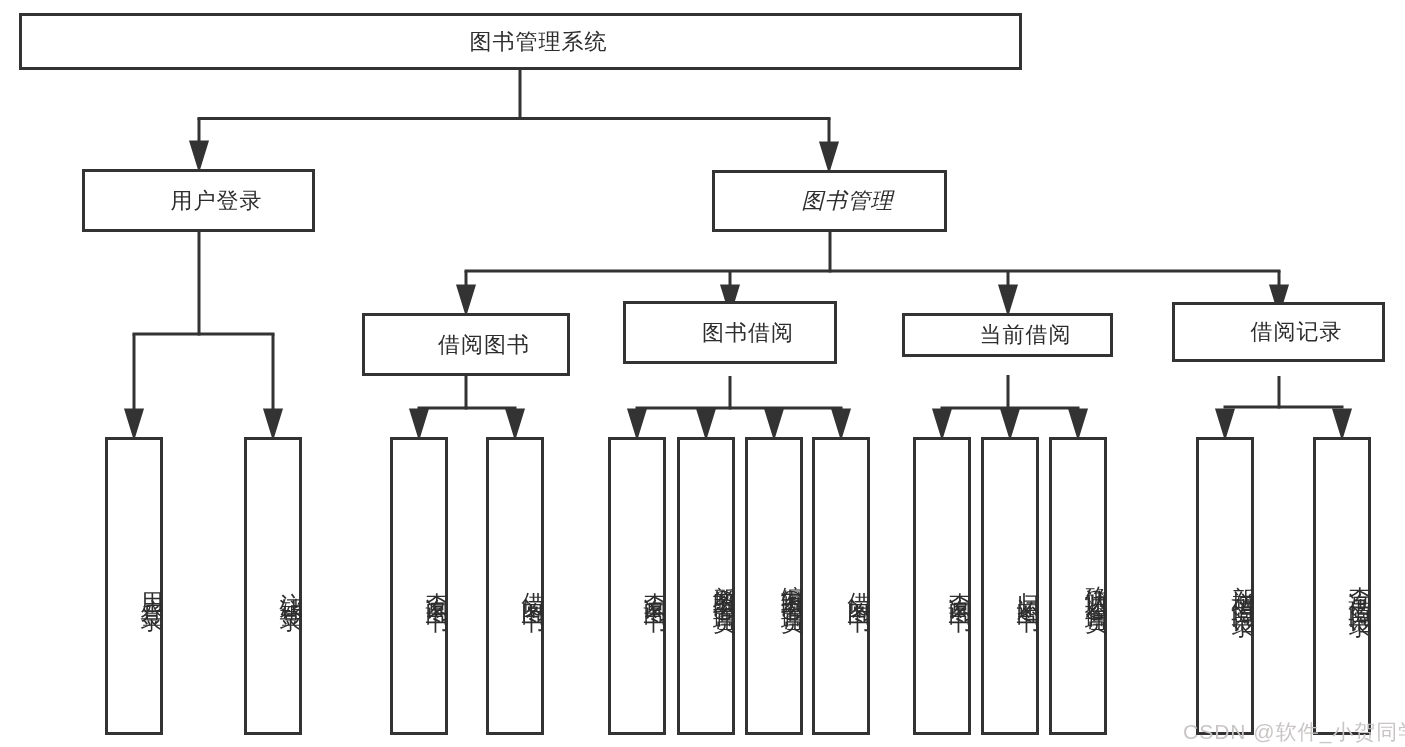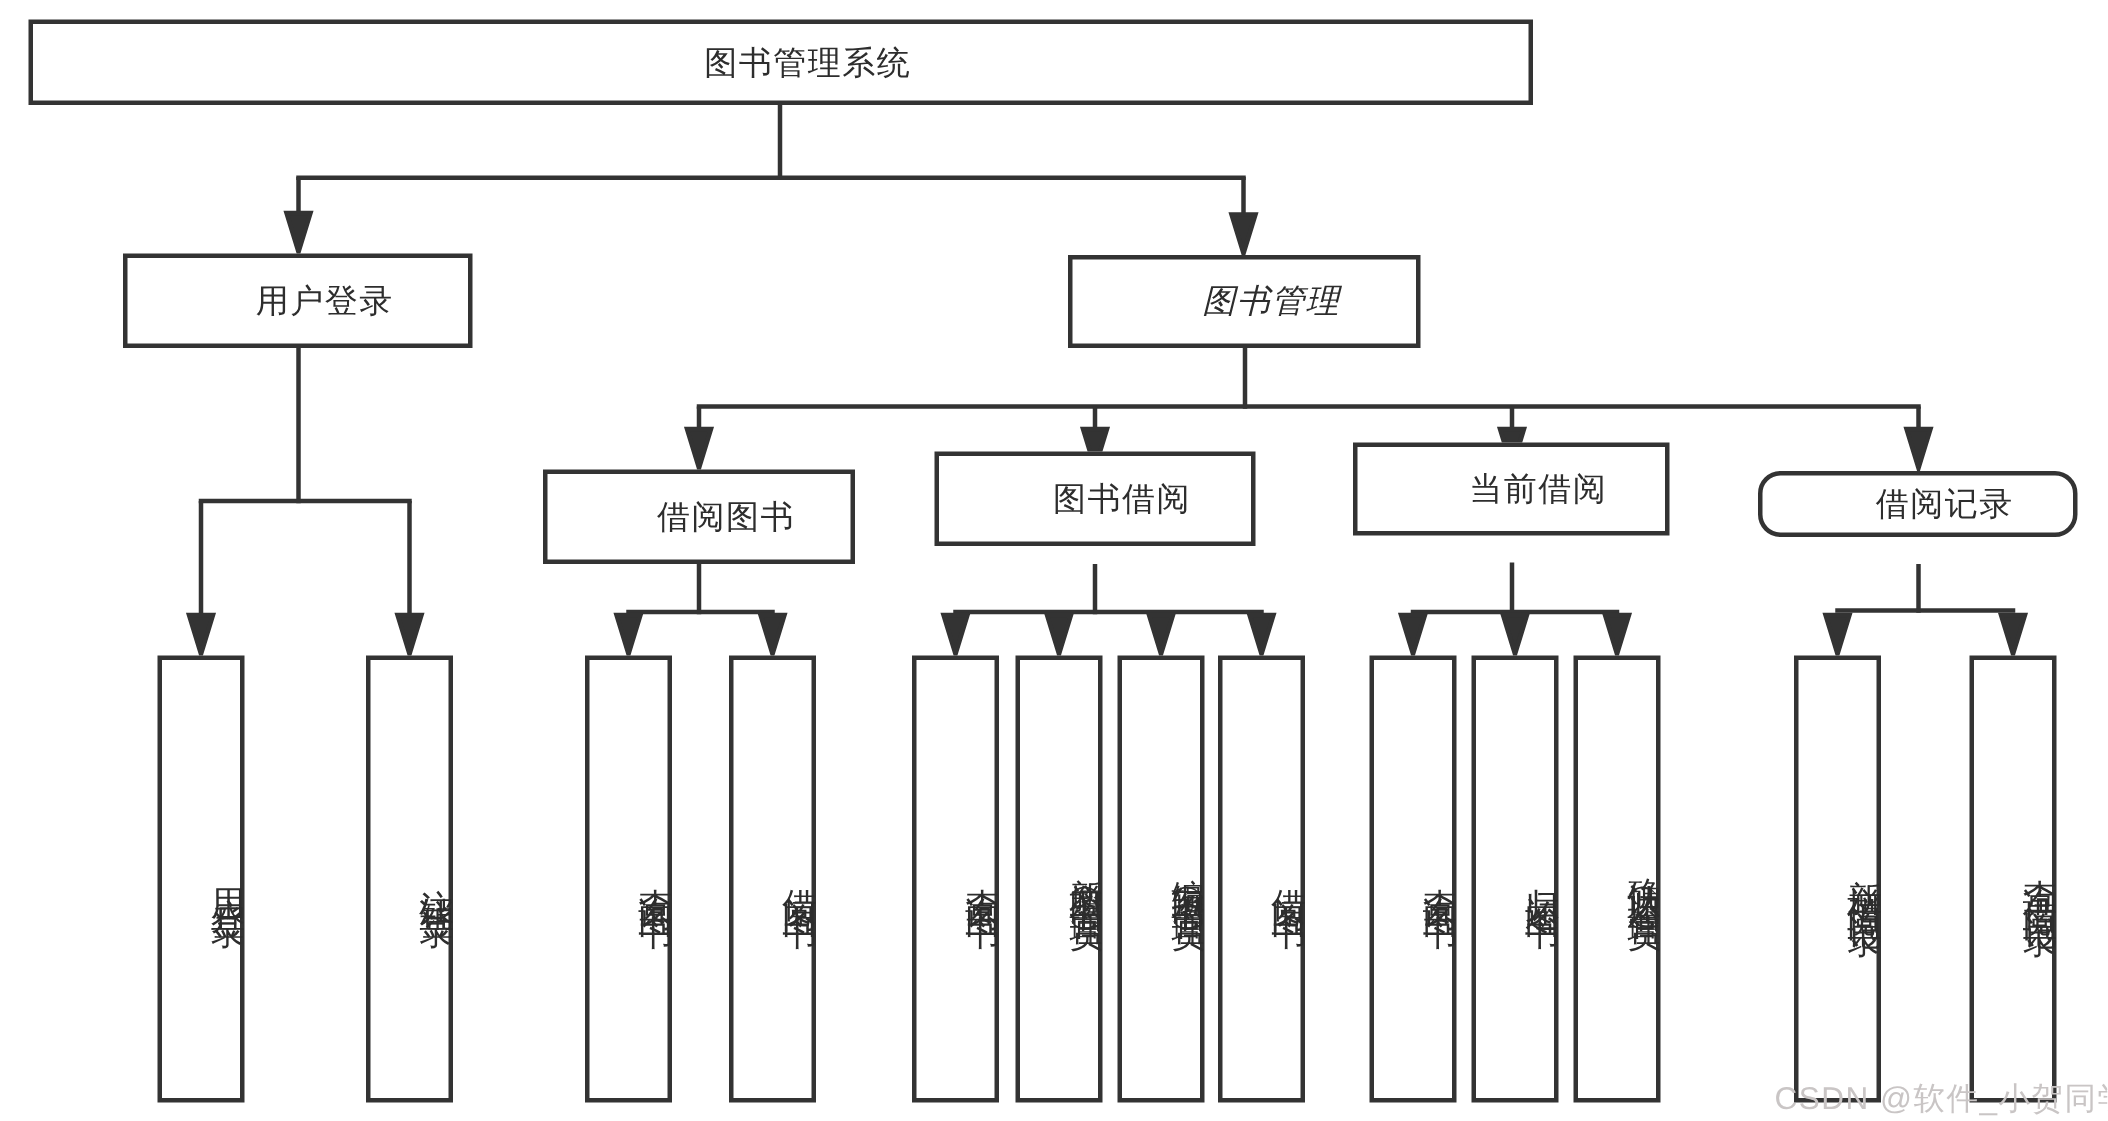--- a/index.html
+++ b/index.html
@@ -134,22 +134,22 @@
     </g>
   </svg>
 
   <div class="node hlabel" style="left:19px; top:13px; width:1003px; height:57px;">图书管理系统</div>
 
   <div class="node hlabel" style="left:82px; top:169px; width:233px; height:63px;">用户登录</div>
   <div class="node hlabel" style="left:712px; top:170px; width:235px; height:62px;font-style:italic;">图书管理</div>
 
   <div class="node hlabel" style="left:362px; top:313px; width:208px; height:63px;">借阅图书</div>
   <div class="node hlabel" style="left:623px; top:301px; width:214px; height:63px;">图书借阅</div>
-  <div class="node hlabel" style="left:902px; top:295px; width:211px; height:62px;">当前借阅</div>
-  <div class="node hlabel" style="left:1172px; top:314px; width:213px; height:44px;border-radius:15px;">借阅记录</div>
+  <div class="node hlabel" style="left:902px; top:313px; width:211px; height:44px;">当前借阅</div>
+  <div class="node hlabel" style="left:1172px; top:302px; width:213px; height:60px;">借阅记录</div>
 
   <div class="node leaf" style="left:105px; top:437px; width:58px; height:298px;">用户登录</div>
   <div class="node leaf" style="left:244px; top:437px; width:58px; height:298px;">注销登录</div>
 
   <div class="node leaf" style="left:390px; top:437px; width:58px; height:298px;">查询图书</div>
   <div class="node leaf" style="left:486px; top:437px; width:58px; height:298px;">借阅图书</div>
 
   <div class="node leaf" style="left:608px; top:437px; width:58px; height:298px;">查询图书</div>
   <div class="node leaf long" style="left:677px; top:437px; width:58px; height:298px;">新增图书（管理员）</div>
   <div class="node leaf long" style="left:745px; top:437px; width:58px; height:298px;">编辑图书（管理员）</div>

